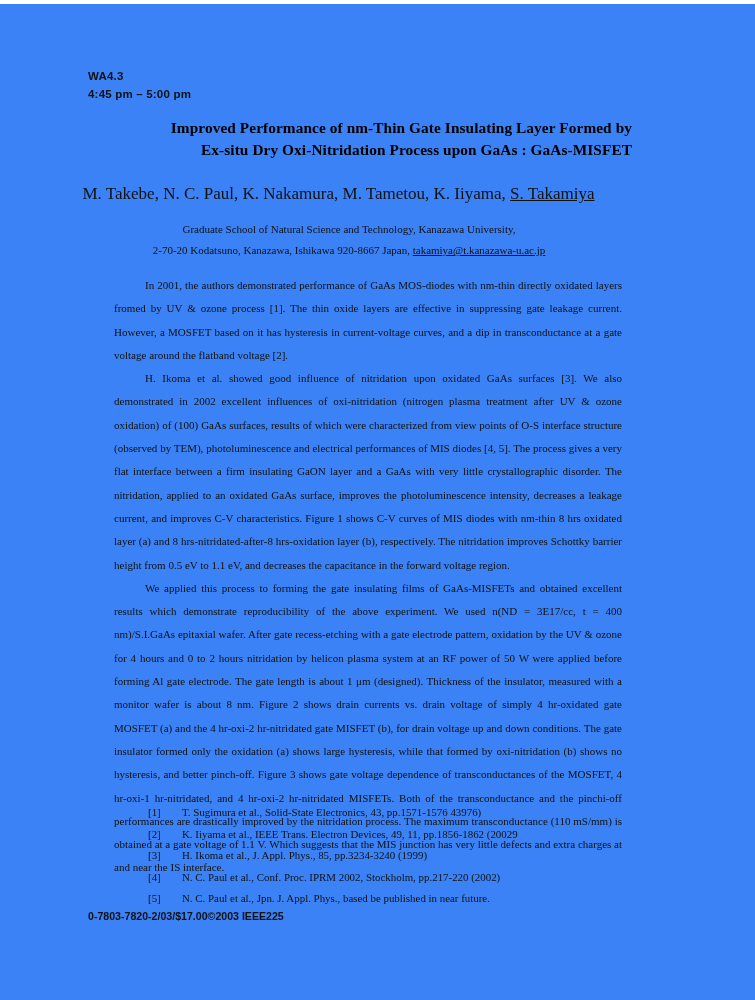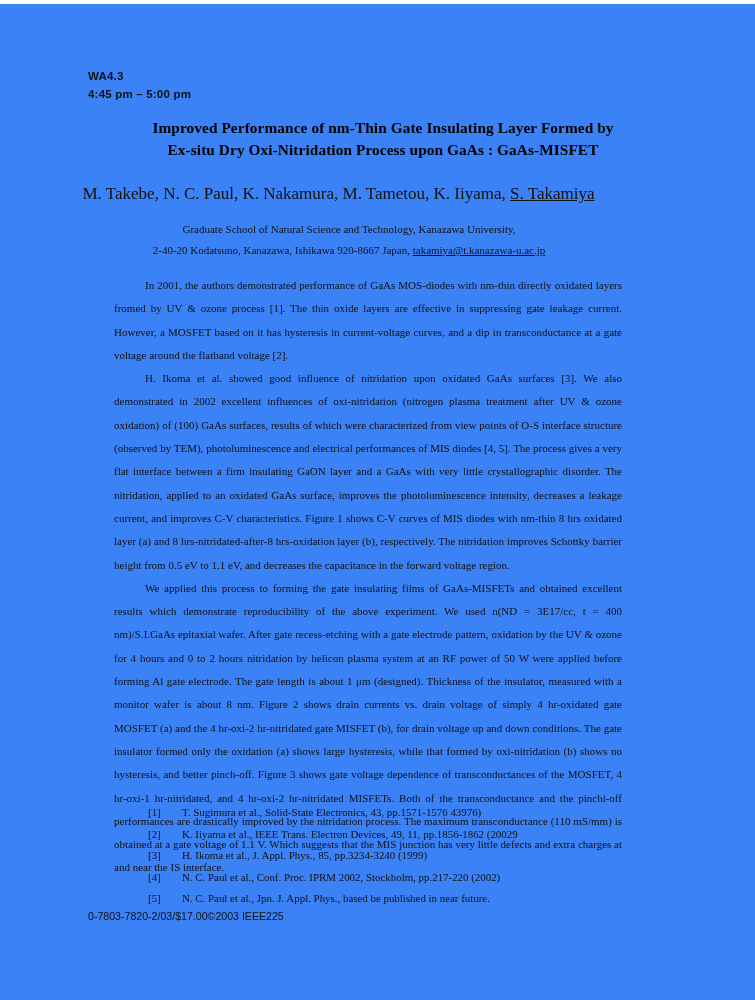--- a/index.html
+++ b/index.html
@@ -40,21 +40,21 @@
   }
   .conf-header .session-id { display: block; }
   .conf-header .session-time { display: block; }
 
   
   .title-block {
     position: absolute;
     left: 134px;
     top: 113px;
     width: 498px;
-    text-align: center;
+    text-align: right;
     font-family: "Liberation Serif", "DejaVu Serif", serif;
     font-weight: bold;
     font-size: 15.3px;
     line-height: 1.45;
     letter-spacing: 0.1px;
     color: #000;
   }
   .title-line { display: block; white-space: nowrap; }
 
   
@@ -128,21 +128,21 @@
   }
 
   
   .footer {
     position: absolute;
     left: 88px;
     top: 906px;
     width: 580px;
     font-family: "Liberation Sans", "DejaVu Sans", sans-serif;
     font-size: 10.6px;
-    font-weight: normal;
+    font-weight: bold;
     color: #111;
     display: flex;
     align-items: flex-end;
   }
   .footer .copyright {
     flex: 0 0 auto;
   }
   .footer .page-number {
     flex: 0 0 auto;
   }
@@ -161,21 +161,21 @@
     <span class="title-line">Improved Performance of nm-Thin Gate Insulating Layer Formed by</span>
     <span class="title-line">Ex-situ Dry Oxi-Nitridation Process upon GaAs : GaAs-MISFET</span>
   </div>
 
   <div class="authors">
     <span>M. Takebe, N. C. Paul, K. Nakamura, M. Tametou, K. Iiyama, </span><span class="underlined">S. Takamiya</span>
   </div>
 
   <div class="affiliation">
     <span class="aff-line">Graduate School of Natural Science and Technology, Kanazawa University,</span>
-    <span class="aff-line"><span>2-40-20 Kodatsuno, Kanazawa, Ishikawa 920-8667 Japan, </span><span class="email">takamiya@t.kanazawa-u.ac.jp</span></span>
+    <span class="aff-line"><span>2-70-20 Kodatsuno, Kanazawa, Ishikawa 920-8667 Japan, </span><span class="email">takamiya@t.kanazawa-u.ac.jp</span></span>
   </div>
 
   <div class="body-text">
     <p>In 2001, the authors demonstrated performance of GaAs MOS-diodes with nm-thin directly oxidated layers fromed by UV &amp; ozone process [1].    The thin oxide layers are effective in suppressing gate leakage current.    However, a MOSFET based on it has hysteresis in current-voltage curves, and a dip in transconductance at a gate voltage around the flatband voltage [2].</p>
     <p>H. Ikoma et al. showed good influence of nitridation upon oxidated GaAs surfaces [3].    We also demonstrated in 2002 excellent influences of oxi-nitridation (nitrogen plasma treatment after UV &amp; ozone oxidation) of (100) GaAs surfaces, results of which were characterized from view points of O-S interface structure (observed by TEM), photoluminescence and electrical performances of MIS diodes [4, 5].    The process gives a very flat interface between a firm insulating GaON layer and a GaAs with very little crystallographic disorder.    The nitridation, applied to an oxidated GaAs surface, improves the photoluminescence intensity, decreases a leakage current, and improves C-V characteristics.    Figure 1 shows C-V curves of MIS diodes with nm-thin 8 hrs oxidated layer (a) and 8 hrs-nitridated-after-8 hrs-oxidation layer (b), respectively.    The nitridation improves Schottky barrier height from 0.5 eV to 1.1 eV, and decreases the capacitance in the forward voltage region.</p>
     <p>We applied this process to forming the gate insulating films of GaAs-MISFETs and obtained excellent results which demonstrate reproducibility of the above experiment.    We used n(ND = 3E17/cc, t = 400 nm)/S.I.GaAs epitaxial wafer.    After gate recess-etching with a gate electrode pattern, oxidation by the UV &amp; ozone for 4 hours and 0 to 2 hours nitridation by helicon plasma system at an RF power of 50 W were applied before forming Al gate electrode.    The gate length is about 1 μm (designed).  Thickness of the insulator, measured with a monitor wafer is about 8 nm.    Figure 2 shows drain currents vs. drain voltage of simply 4 hr-oxidated gate MOSFET (a) and the 4 hr-oxi-2 hr-nitridated gate MISFET (b), for drain voltage up and down conditions.    The gate insulator formed only the oxidation (a) shows large hysteresis, while that formed by oxi-nitridation (b) shows no hysteresis, and better pinch-off.  Figure 3 shows gate voltage dependence of transconductances of the MOSFET, 4 hr-oxi-1 hr-nitridated, and 4 hr-oxi-2 hr-nitridated MISFETs.    Both of the transconductance and the pinchi-off performances are drastically improved by the nitridation process.    The maximum transconductance (110 mS/mm) is obtained at a gate voltage of 1.1 V.    Which suggests that the MIS junction has very little defects and extra charges at and near the IS interface.</p>
   </div>
 
   <div class="references">
     <div class="ref-item">

